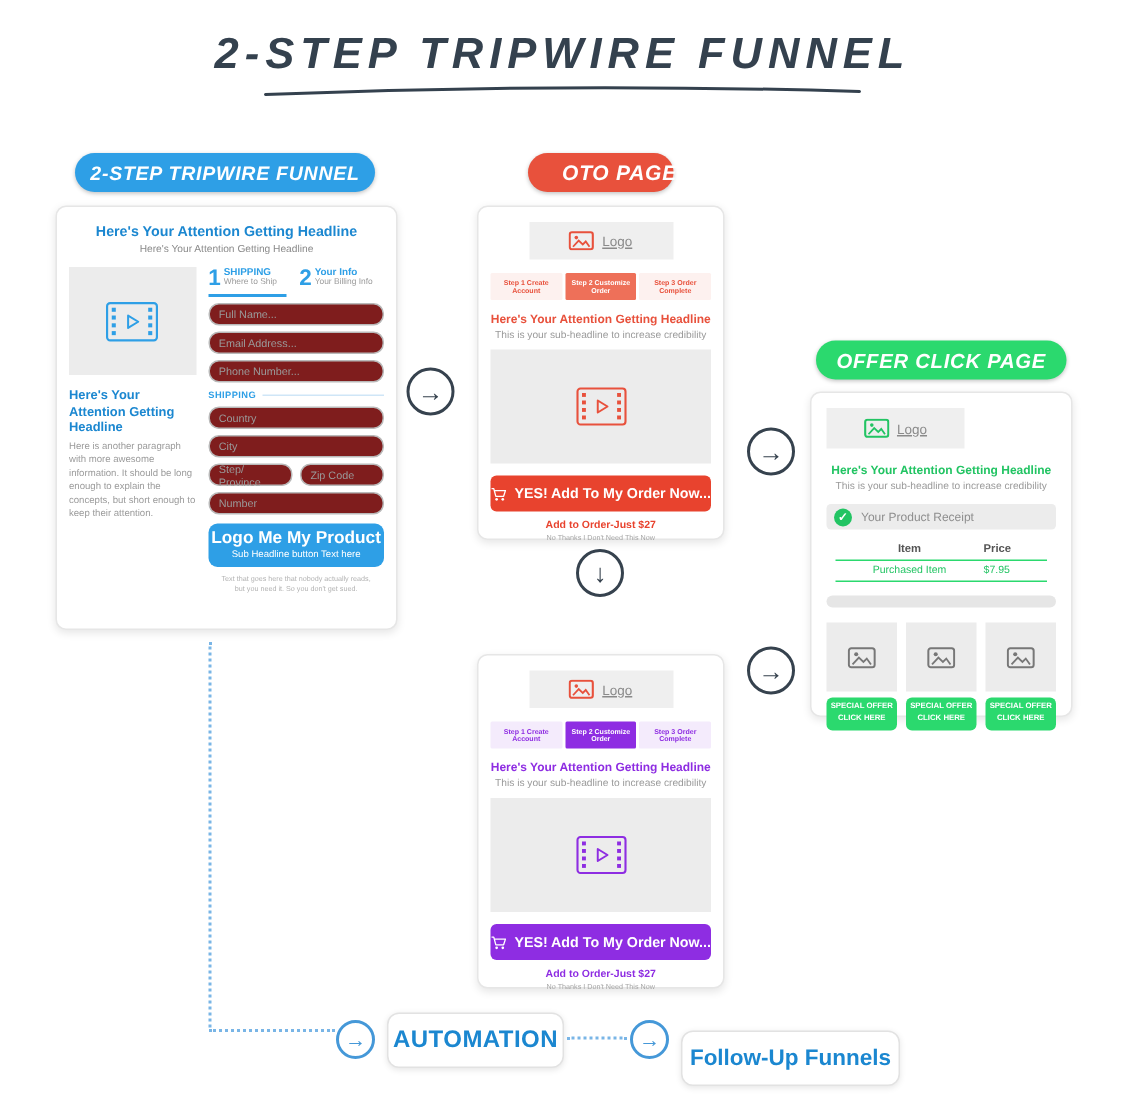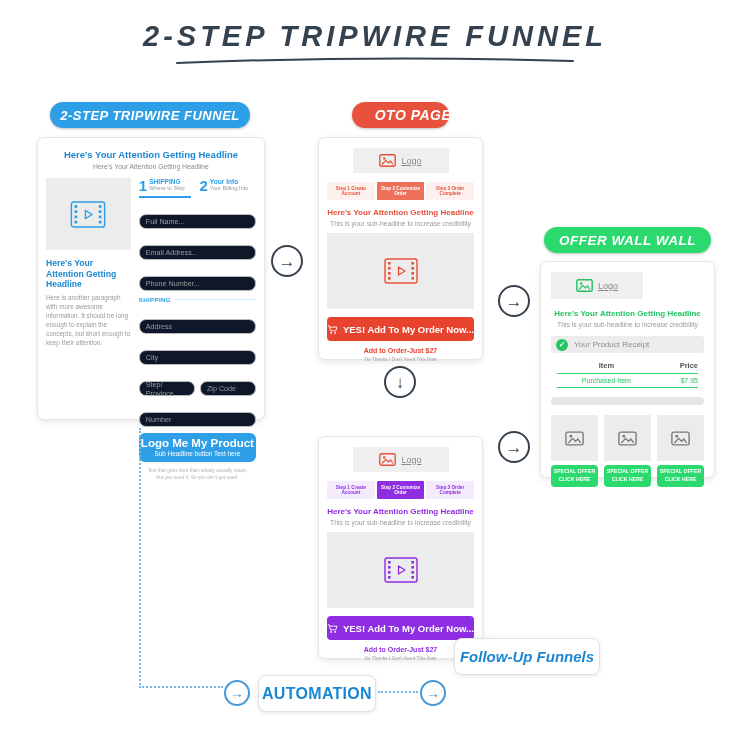--- a/index.html
+++ b/index.html
@@ -33,21 +33,21 @@
   .optin-right { width:58%; }
   .videobox-sm { background:#ececec; height:72px; display:flex; align-items:center; justify-content:center; color:#2e9fe6; }
   .optin-left-headline { color:#1b87d0; font-weight:bold; font-size:8.6px; margin-top:8px; line-height:1.25; }
   .optin-para { color:#9b9b9b; font-size:6.4px; line-height:1.4; margin-top:4px; }
   .tabs { display:flex; gap:4px; padding-bottom:3px; }
   .tab { display:flex; gap:2px; flex:1; }
   .tab-num { color:#2e9fe6; font-weight:bold; font-size:15px; line-height:1; }
   .tab-title { color:#2e9fe6; font-weight:bold; font-size:6.6px; }
   .tab-sub { color:#9a9a9a; font-size:5.6px; }
   .tab1-underline { height:2px; background:#2e9fe6; width:52px; margin-bottom:2px; }
-  .field { border:1px solid #b9b9b9; border-radius:7px; padding:3px 6px; color:#9a9a9a; font-size:7.2px; height:15px; margin-top:16px; background:#0f172a; display:flex; align-items:center; }
+  .field { border:1px solid #b9b9b9; border-radius:7px; padding:3px 6px; color:#9a9a9a; font-size:7.2px; height:15px; margin-top:4px; background:#7f1d1d; display:flex; align-items:center; }
   .section-row { display:flex; align-items:center; gap:4px; margin-top:5px; }
   .section-label { color:#2e9fe6; font-weight:bold; font-size:6.2px; letter-spacing:0.3px; }
   .section-line { flex:1; height:1px; background:#cfe6f7; }
   .field-row { display:flex; gap:5px; }
   .field-row .field { flex:1; }
   .optin-btn { margin-top:6px; background:#2e9fe6; border-radius:6px; padding:4px 2px 5px; text-align:center; color:#fff; cursor:pointer; }
   .optin-btn-main { font-weight:bold; font-size:11.5px; white-space:nowrap; }
   .optin-btn-sub { font-size:6.4px; margin-top:1px; }
   .disclaimer { color:#b3b3b3; font-size:4.8px; text-align:center; margin-top:5px; line-height:1.5; }
 
@@ -79,21 +79,21 @@
   .ow-logo-bar { background:#efefef; height:27px; width:92px; display:flex; align-items:center; justify-content:center; gap:5px; }
   .ow-headline { color:#22c463; font-weight:bold; font-size:8px; text-align:center; white-space:nowrap; margin-top:10px; }
   .ow-sub { color:#9a9a9a; font-size:6.8px; text-align:center; margin-top:3px; }
   .receipt-bar { background:#ececec; border-radius:3px; margin-top:8px; height:17px; display:flex; align-items:center; gap:6px; padding:0 5px; }
   .check-circle { width:12px; height:12px; border-radius:50%; background:#22c463; color:#fff; font-size:8px; display:flex; align-items:center; justify-content:center; font-weight:bold; }
   .receipt-text { color:#8e8e8e; font-size:8px; }
   .ow-table { margin:8px 6px 0; }
   .ow-thead { display:flex; color:#555; font-weight:bold; font-size:7.5px; padding-bottom:3px; border-bottom:1px solid #2bd96e; }
   .ow-trow { display:flex; color:#22c463; font-size:7px; padding:3px 0; border-bottom:1px solid #2bd96e; }
   .ow-cell-item { flex:1; text-align:center; }
-  .ow-cell-price { width:30%; text-align:right; }
+  .ow-cell-price { width:30%; }
   .ow-divider { background:#e6e6e6; height:8px; border-radius:4px; margin-top:9px; }
   .offers { display:flex; gap:6px; margin-top:10px; }
   .offer-col { flex:1; display:flex; flex-direction:column; gap:4px; }
   .offer-img { background:#ececec; height:46px; display:flex; align-items:center; justify-content:center; color:#777; }
   .offer-btn { background:#2bd96e; border-radius:4px; color:#fff; font-weight:bold; font-size:5.2px; text-align:center; padding:3px 1px; line-height:1.5; cursor:pointer; }
 
   
   .flow-arrow { position:absolute; width:32px; height:32px; border:2px solid #36424e; border-radius:50%; background:#fff; color:#36424e; display:flex; align-items:center; justify-content:center; font-size:17px; font-weight:bold; line-height:1; }
   .arrow1 { left:271px; top:245px; }
   .arrow2 { left:498px; top:285px; }
@@ -103,37 +103,37 @@
   .barrow1 { left:224px; top:680px; }
   .barrow2 { left:420px; top:680px; }
 
   
   .dash-L { position:absolute; left:139px; top:428px; width:84px; height:260px; border-left:2px dotted #79b5e6; border-bottom:2px dotted #79b5e6; }
   .dash-h2 { position:absolute; left:378px; top:691px; width:40px; border-top:2px dotted #79b5e6; }
 
   
   .bottom-box { position:absolute; background:#fff; border:1px solid #e2e2e2; border-radius:8px; box-shadow:0 1px 4px rgba(0,0,0,0.10); display:flex; align-items:center; justify-content:center; color:#1b87d0; font-weight:bold; white-space:nowrap; }
   .box-automation { left:258px; top:675px; width:118px; height:37px; font-size:16px; letter-spacing:0.3px; }
-  .box-followup   { left:454px; top:638px; width:146px; height:37px; font-size:15px;font-style:italic; }
+  .box-followup   { left:454px; top:687px; width:146px; height:37px; font-size:15px; }
 </style>
 </head>
 <body>
 
 <div class="stage">
 
   <div class="main-title">
     <h1>2-STEP TRIPWIRE FUNNEL</h1>
     <svg class="title-underline" width="400" height="10" viewBox="0 0 400 10">
         <path d="M2 8 Q 200 0 398 6" stroke="#34414e" stroke-width="2" fill="none" stroke-linecap="round"></path>
       </svg>
   </div>
 
   <div class="badge badge-optin">2-STEP TRIPWIRE FUNNEL</div>
   <div class="badge badge-oto">OTO PAGE</div>
-  <div class="badge badge-offer">OFFER WALL WALL</div>
+  <div class="badge badge-offer">OFFER CLICK PAGE</div>
 
   <div class="card card-optin">
     <div class="optin-headline">Here's Your Attention Getting Headline</div>
     <div class="optin-sub">Here's Your Attention Getting Headline</div>
     <div class="optin-cols">
       <div class="optin-left">
         <div class="videobox-sm">
           <svg width="36" height="27" viewBox="0 0 34 26">
             <rect x="1" y="1" width="32" height="24" rx="2" fill="none" stroke="currentColor" stroke-width="1.4"></rect>
             <rect x="4" y="4" width="2.6" height="2.6" fill="currentColor"></rect>
@@ -168,21 +168,21 @@
           </div>
         </div>
         <div class="tab1-underline"></div>
         <div class="field">Full Name...</div>
         <div class="field">Email Address...</div>
         <div class="field">Phone Number...</div>
         <div class="section-row">
           <span class="section-label">SHIPPING</span>
           <span class="section-line"></span>
         </div>
-        <div class="field">Address</div>
+        <div class="field">Country</div>
         <div class="field">City</div>
         <div class="field-row">
           <div class="field">Step/ Province</div>
           <div class="field">Zip Code</div>
         </div>
         <div class="field">Number</div>
         <div class="optin-btn">
           <div class="optin-btn-main">Logo Me My Product</div>
           <div class="optin-btn-sub">Sub Headline button Text here</div>
         </div>

